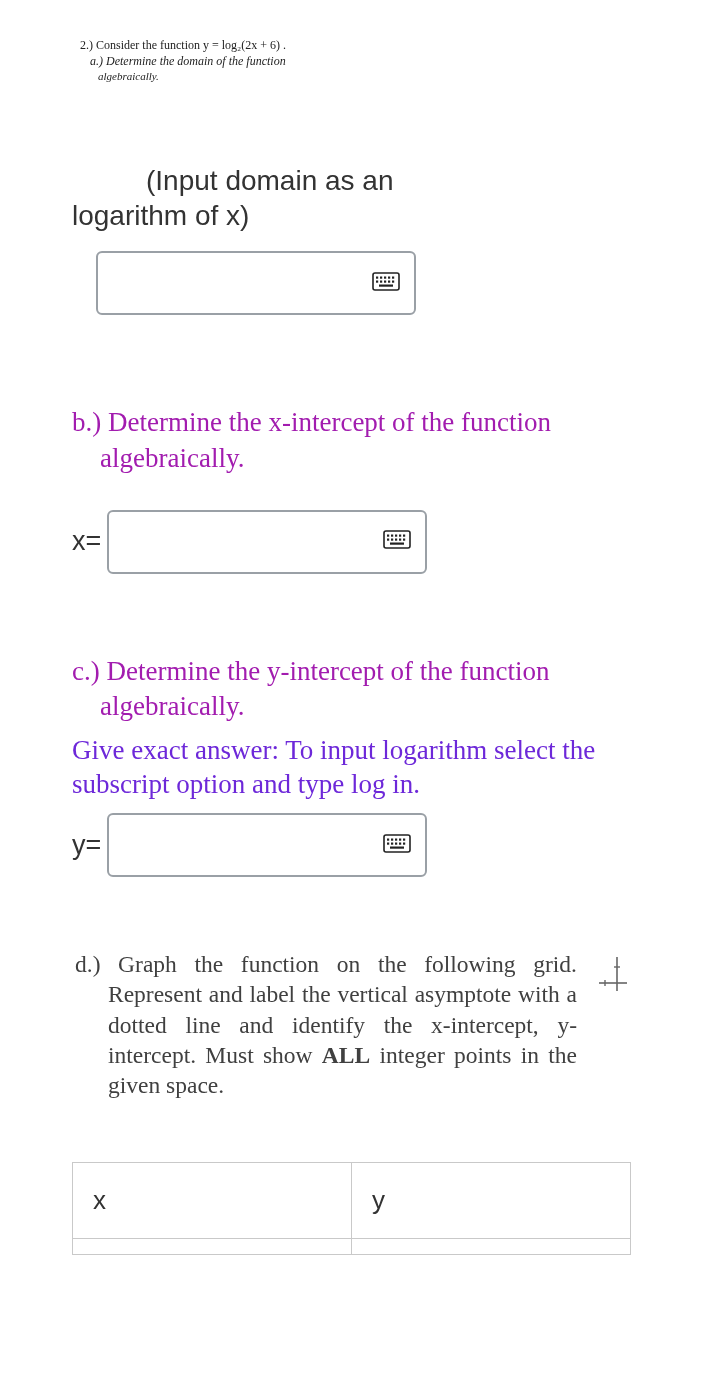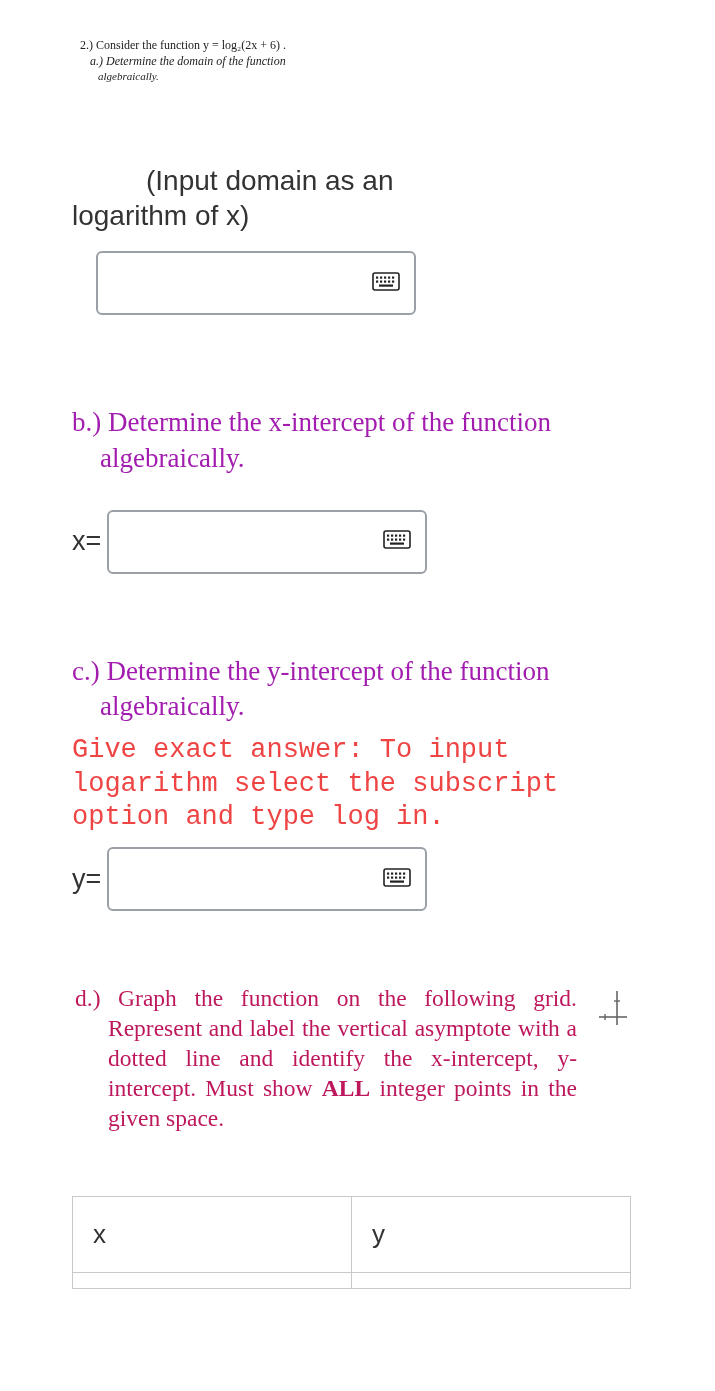--- a/index.html
+++ b/index.html
@@ -6,21 +6,21 @@
   html, body { width: 715px; font-family: Georgia, 'Times New Roman', serif; background: #fafafa; color: #222; }
   .page { padding: 38px 22px 10px 10px; background: #fff; min-height: 1391px; }
   .q-header { font-family: 'Times New Roman', serif; font-size: 12px; line-height: 1.3; margin-left: 70px; }
   .q-header .sub { margin-left: 10px; font-style: italic; }
   .q-header .subsub { margin-left: 18px; font-style: italic; font-size: 11px; }
   .content { padding: 0 62px; }
   .spacer-lg { height: 80px; }
 
   .sans-prompt { font-family: 'Segoe UI', Arial, sans-serif; font-size: 28px; color: #333; line-height: 1.25; }
   .sans-prompt .indent { display:inline-block; width:74px; }
-  .sans-prompt-small { font-family: Liberation Mono, monospace; font-size: 27px; color: #ef4444; line-height: 1.25; }
+  .sans-prompt-small { font-family: Liberation Serif, serif; font-size: 27px; color: #6d28d9; line-height: 1.25; }
 
   .serif-prompt { font-family: 'Times New Roman', serif; font-size: 27px; color: #a21caf; line-height: 1.3; padding-left: 28px; text-indent: -28px; }
   .serif-prompt .letter { }
 
   .input-row { display: flex; align-items: center; gap: 6px; margin-top: 18px; }
   .prefix-label { font-family: 'Segoe UI', Arial, sans-serif; font-size: 27px; color: #333; }
   .answer-box {
     width: 320px; height: 64px;
     border: 2px solid #9aa0a6; border-radius: 6px;
     background: #fff;
@@ -29,21 +29,21 @@
     font-family: 'Segoe UI', Arial, sans-serif; font-size: 20px;
   }
   .answer-box.first { margin-left: 24px; }
   .kb-icon {
     width: 28px; height: 22px;
     color: #222;
   }
 
   .part-d-wrap { display:flex; align-items:flex-start; gap:10px; }
   .serif-d {
-    font-family: 'Times New Roman', serif; font-size: 23.5px; color: #be185d; line-height: 1.28;
+    font-family: 'Times New Roman', serif; font-size: 23.5px; color: #404040; line-height: 1.28;
     text-align: justify;
     padding-left: 36px; text-indent: -33px;
     flex: 1;
   }
   .axis-icon {
     width: 44px; height: 44px; flex: none;
     color: #666; margin-top: 2px;
   }
 
   table.xy {

